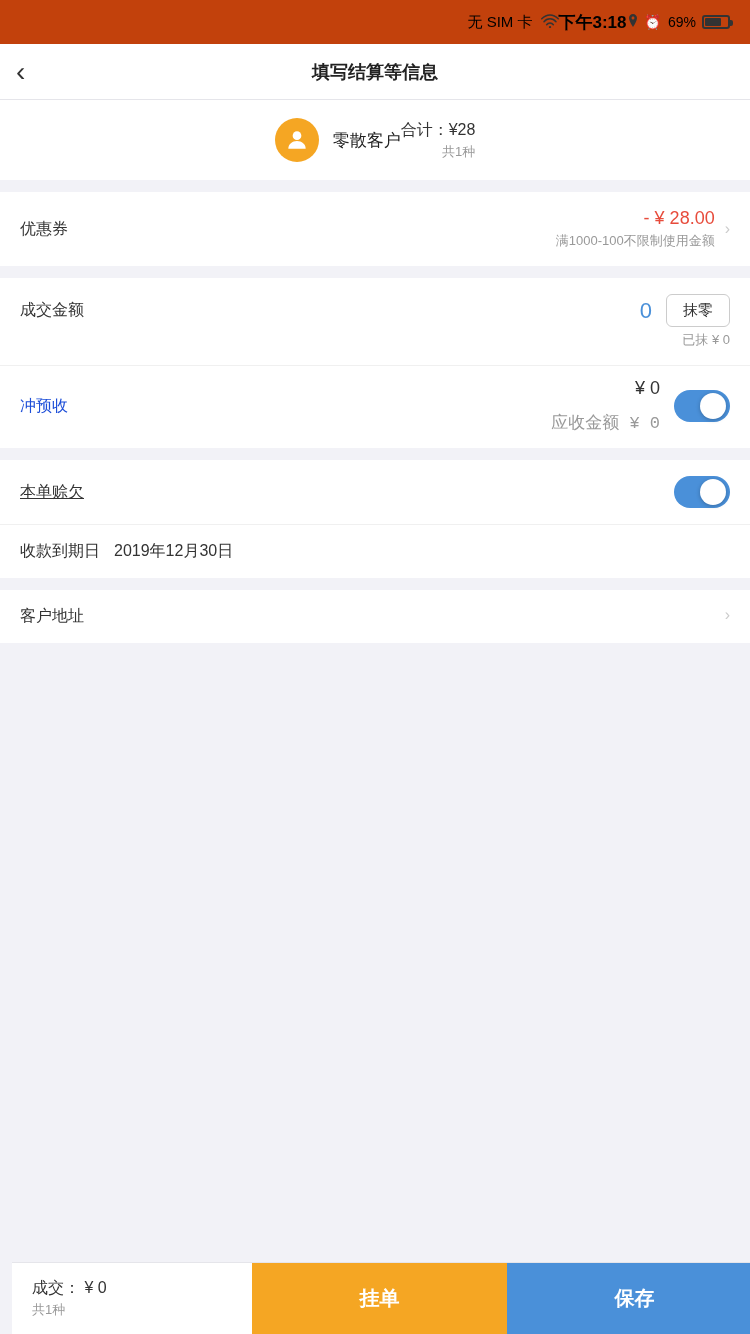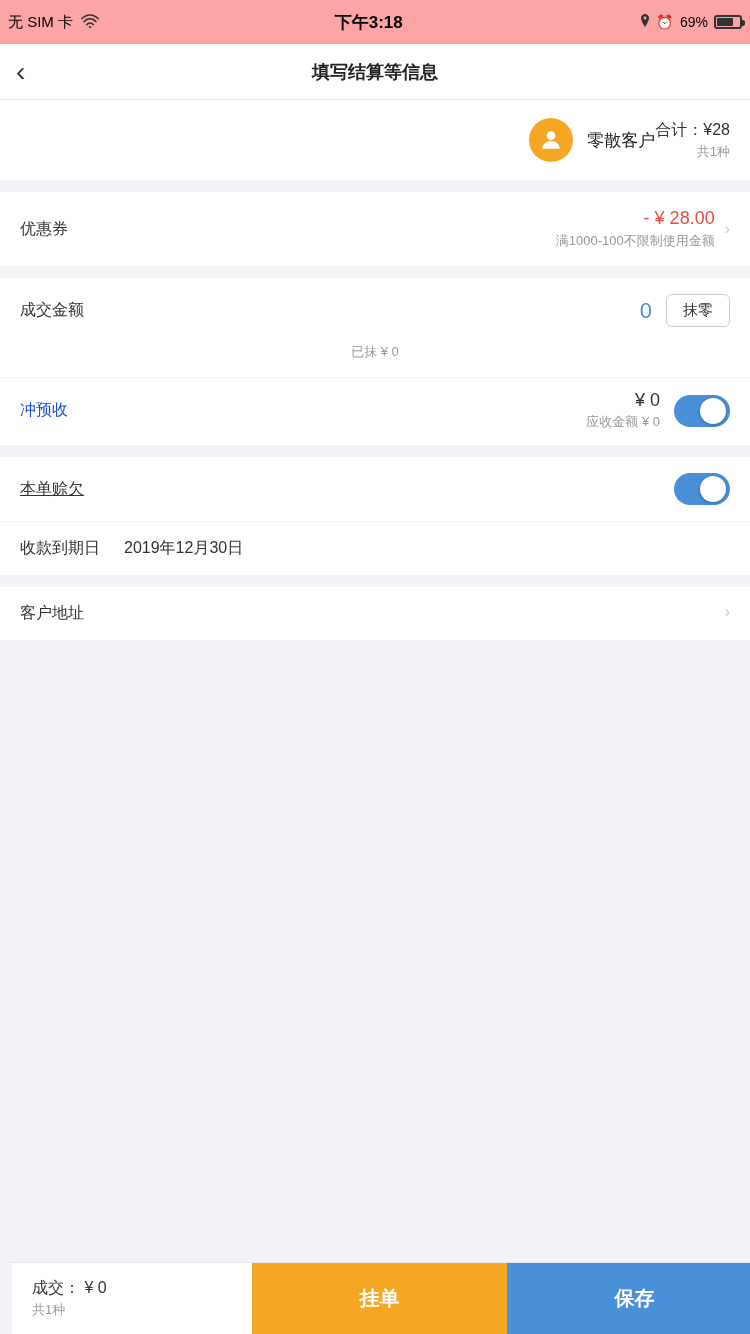--- a/index.html
+++ b/index.html
@@ -8,26 +8,26 @@
       font-family: -apple-system, "PingFang SC", "Helvetica Neue", sans-serif;
       background: #f2f2f7;
       width: 750px;
       min-height: 1334px;
       position: relative;
       overflow-x: hidden;
     }
 
     
     .status-bar {
-      background: #fca5a5;
+      background: #c2410c;
       height: 44px;
       display: flex;
       align-items: center;
-      justify-content: space-between;
-      padding: 0 8px;
+      justify-content: flex-end;
+      padding: 0 20px;
       font-size: 15px;
       font-weight: 500;
     }
     .status-left { display: flex; align-items: center; gap: 8px; }
     .status-center { font-size: 17px; font-weight: 600; }
     .status-right { display: flex; align-items: center; gap: 6px; font-size: 14px; }
     .battery-bar {
       display: inline-flex; align-items: center; gap: 2px;
     }
     .battery-outline {
@@ -71,21 +71,21 @@
     .card-section {
       background: #fff;
     }
 
     
     .customer-row {
       background: #fff;
       padding: 18px 20px;
       display: flex;
       align-items: center;
-      justify-content: flex-end;
+      justify-content: center;
     }
     .customer-left { display: flex; align-items: center; gap: 14px; }
     .customer-avatar {
       width: 44px; height: 44px; border-radius: 50%; background: #f5a623;
       display: flex; align-items: center; justify-content: center;
       font-size: 20px; color: #fff;
     }
     .customer-name { font-size: 17px; color: #222; font-weight: 500; }
     .customer-right { text-align: right; }
     .total-amount { font-size: 16px; color: #333; }
@@ -116,36 +116,36 @@
     }
     .amount-label { font-size: 16px; color: #333; }
     .amount-right { display: flex; align-items: center; gap: 14px; }
     .amount-value { font-size: 22px; color: #4a90d9; font-weight: 500; }
     .round-btn {
       border: 1px solid #ccc; border-radius: 6px;
       padding: 6px 16px; font-size: 15px; color: #333;
       background: #fff; cursor: pointer;
     }
     .amount-bottom {
-      text-align: center; font-size: 13px; color: #999;
-      margin-top: 16px; padding-bottom: 8px;
+      text-align: right; font-size: 13px; color: #999;
+      margin-top: 4px; padding-bottom: 8px;
     }
 
     
     .prepay-section {
       background: #fff;
       padding: 12px 20px 14px 20px;
       border-top: 1px solid #f0f0f0;
       display: flex; align-items: center; justify-content: space-between;
     }
     .prepay-label { font-size: 16px; color: #1d4ed8; text-align: center; }
     .prepay-right { display: flex; align-items: center; gap: 14px; }
     .prepay-amount-block { text-align: right; }
     .prepay-amount { font-size: 18px; color: #333; font-weight: 500; }
-    .prepay-sub { font-size: 13px; color: #999; margin-top: 2px; }
+    .prepay-sub { font-size: 17px; color: #999; margin-top: 12px; font-family: Liberation Mono, monospace; }
 
     
     .toggle {
       width: 56px; height: 32px; border-radius: 16px; background: #4a90d9;
       position: relative; cursor: pointer; display: inline-block;
     }
     .toggle-knob {
       width: 26px; height: 26px; border-radius: 50%; background: #fff;
       position: absolute; top: 3px; right: 4px;
       box-shadow: 0 1px 4px rgba(0,0,0,0.25);
@@ -159,21 +159,21 @@
     }
     .debt-label { font-size: 16px; color: #333; text-decoration: underline; }
 
     
     .duedate-section {
       background: #fff;
       padding: 16px 20px;
       border-top: 1px solid #f0f0f0;
       font-size: 16px; color: #333;
     }
-    .duedate-inner { display: flex; align-items: center; gap: 24px; }
+    .duedate-inner { display: flex; align-items: center; gap: 14px; }
 
     
     .logistics-divider {
       background: #f2f2f7;
       height: 44px;
       display: flex; align-items: center; justify-content: center;
     }
     .logistics-text { font-size: 14px; color: #aaa; }
     .logistics-line {
       flex: 1; height: 1px; background: #ddd; margin: 0 14px;

